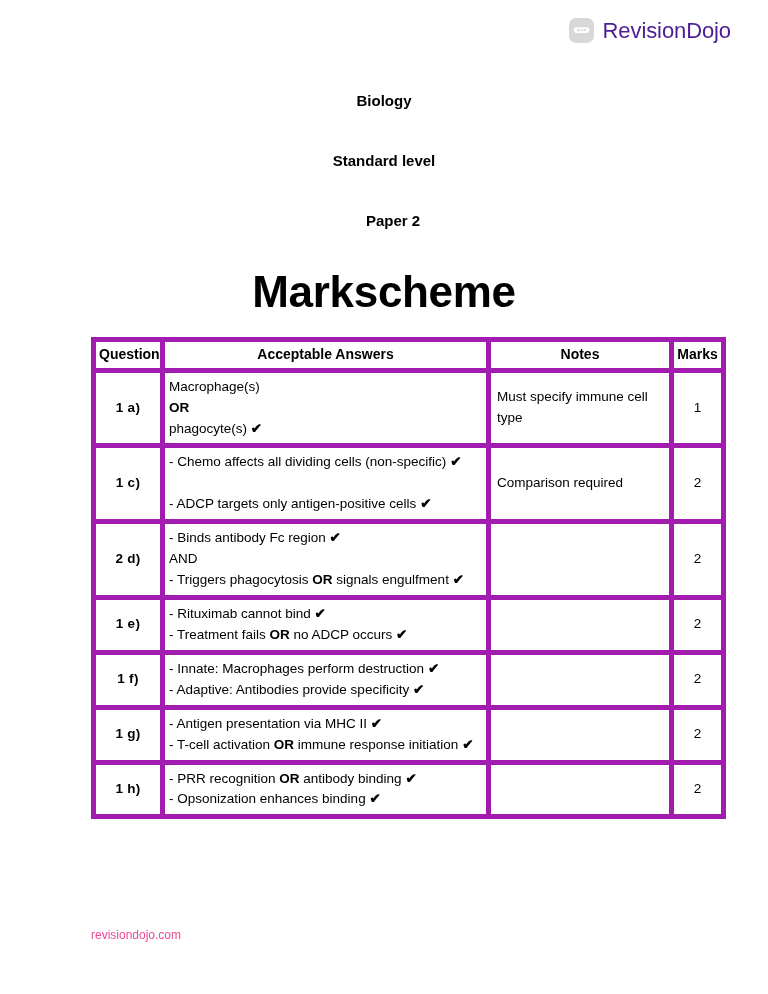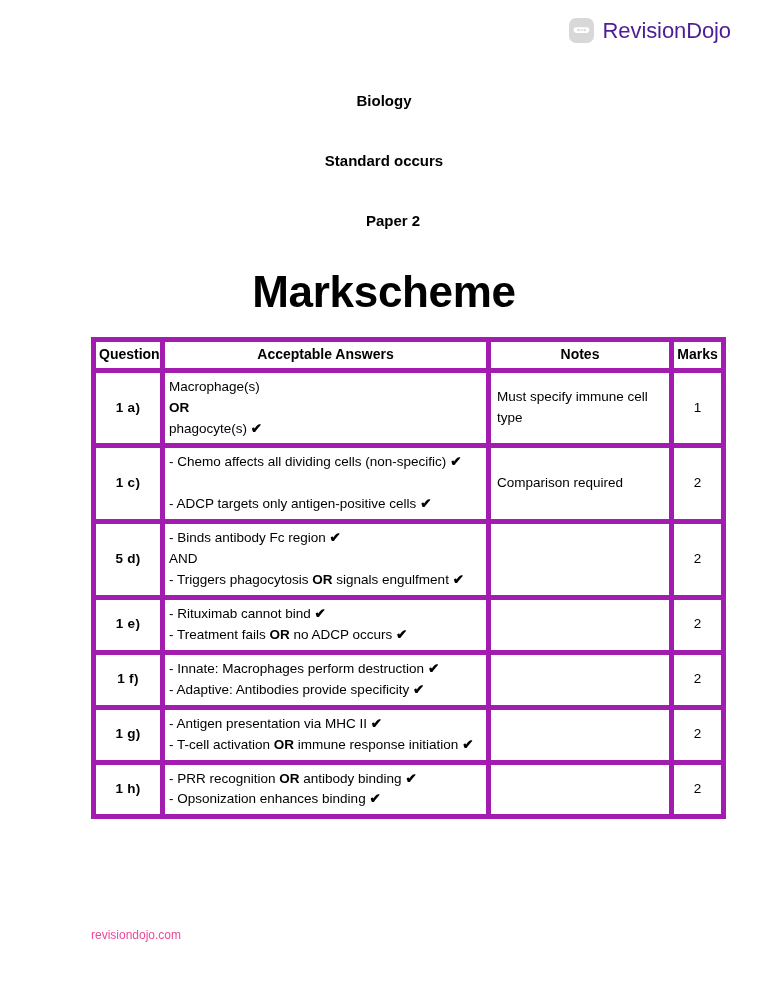--- a/index.html
+++ b/index.html
@@ -151,21 +151,21 @@
       <circle cx="6.3" cy="9.1" r="1.25" fill="#d8d8d8"></circle>
       <circle cx="12.7" cy="9.1" r="1.25" fill="#d8d8d8"></circle>
       <rect x="8.0" y="8.5" width="3.0" height="1.15" rx="0.55" fill="#d8d8d8"></rect>
     </svg>
   </span>
   <span class="brand-name">RevisionDojo</span>
 </div>
 
 <div class="subject-block">
   <p class="subject-line l1">Biology</p>
-  <p class="subject-line l2">Standard occurs</p>
+  <p class="subject-line l2">Standard level</p>
   <p class="subject-line l3">Paper 2</p>
 </div>
 
 <h1 class="doc-title">Markscheme</h1>
 
 <div class="ms-table-wrap">
   <table class="ms">
     <colgroup>
       <col class="c-question">
       <col class="c-answers">
@@ -191,21 +191,21 @@
         </tr>
         <tr>
           <td class="q-cell">1 c)</td>
           <td class="a-cell">- Chemo affects all dividing cells (non-specific) <span class="tick">✔</span>
 
 - ADCP targets only antigen-positive cells <span class="tick">✔</span></td>
           <td class="n-cell">Comparison required</td>
           <td class="m-cell">2</td>
         </tr>
         <tr>
-          <td class="q-cell">5 d)</td>
+          <td class="q-cell">2 d)</td>
           <td class="a-cell">- Binds antibody Fc region <span class="tick">✔</span>
 AND
 - Triggers phagocytosis <b>OR</b> signals engulfment <span class="tick">✔</span></td>
           <td class="n-cell"></td>
           <td class="m-cell">2</td>
         </tr>
         <tr>
           <td class="q-cell">1 e)</td>
           <td class="a-cell">- Rituximab cannot bind <span class="tick">✔</span>
 - Treatment fails <b>OR</b> no ADCP occurs <span class="tick">✔</span></td>

